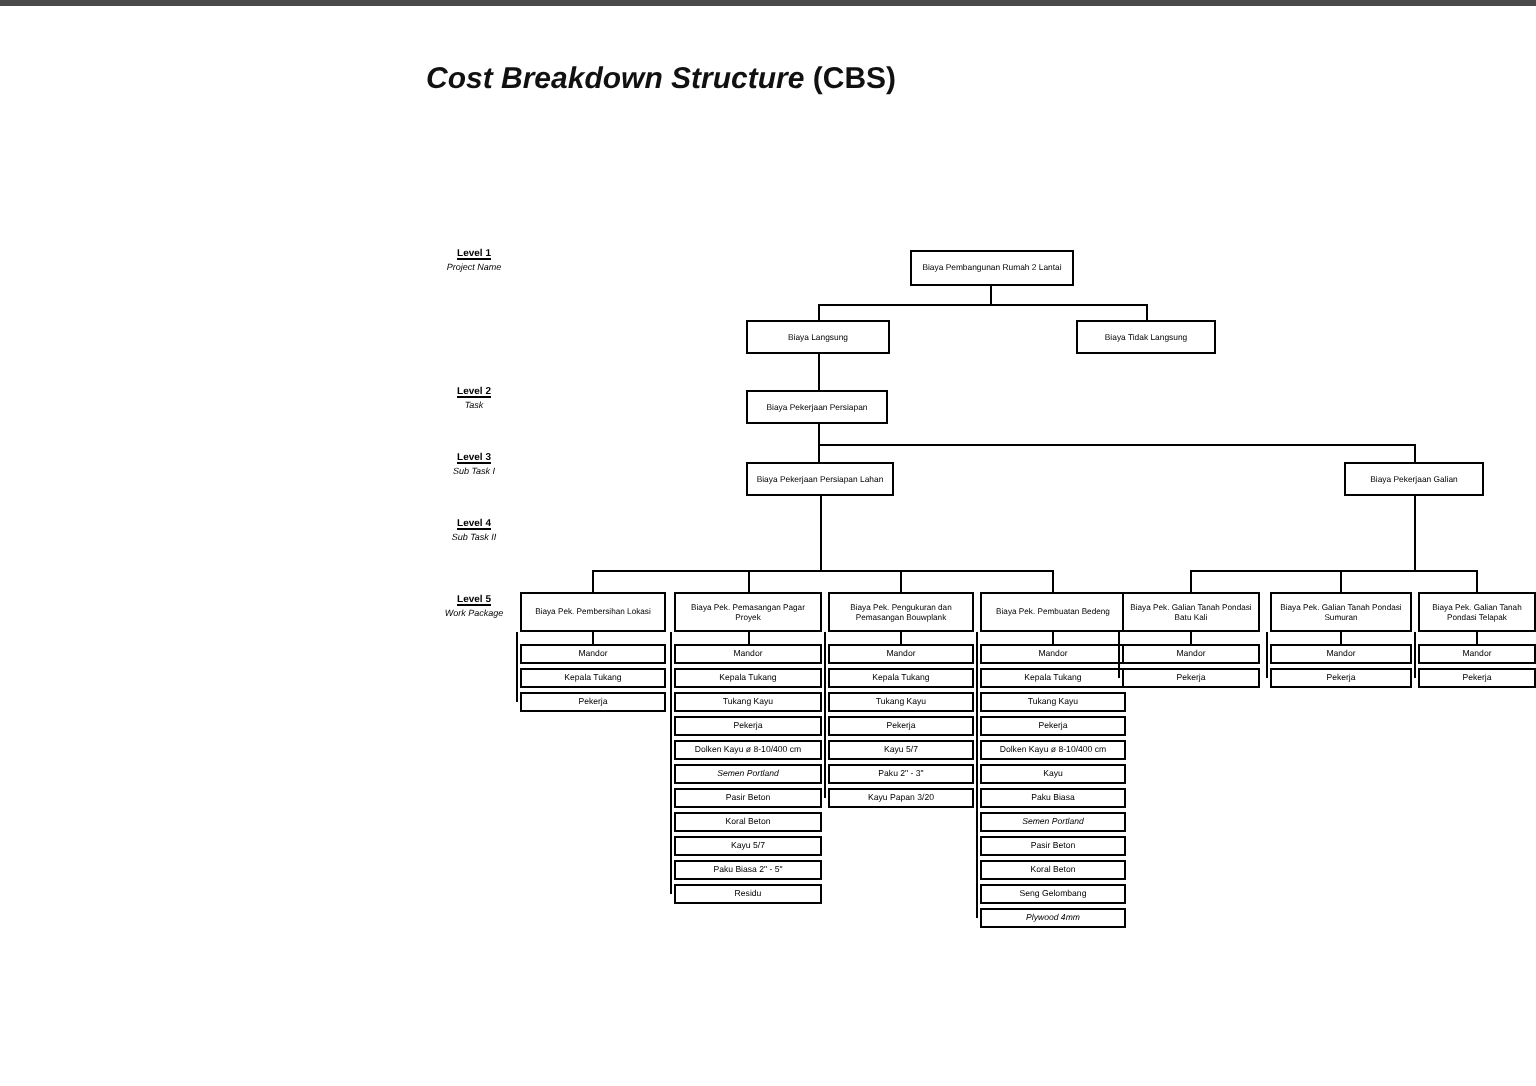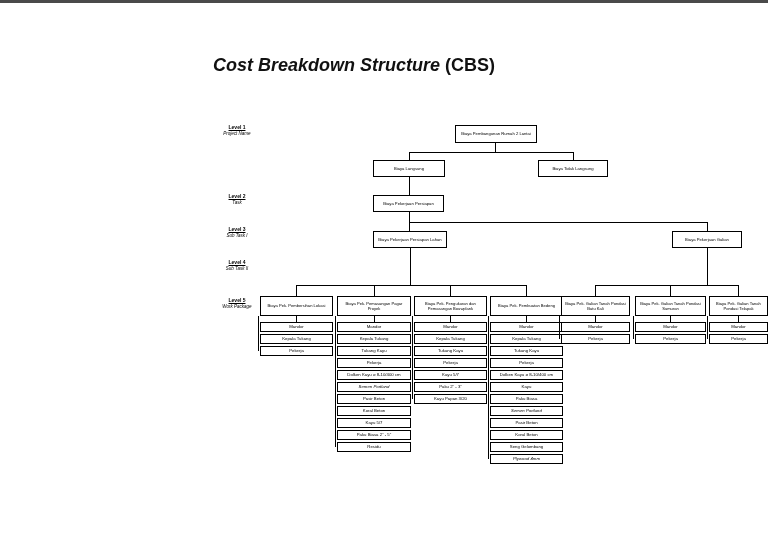--- a/index.html
+++ b/index.html
@@ -1,20 +1,20 @@
 <!DOCTYPE html>
 <html><head>
 <meta charset="utf-8">
 <style>
   * { margin:0; padding:0; box-sizing:border-box; }
   body { background:#fff; }
   .page { position:relative; width:768px; height:543px; background:#ffffff;
           font-family:"Liberation Sans", sans-serif; overflow:hidden; color:#000; }
   .topbar { position:absolute; top:0; left:0; width:768px; height:3px; background:#4a4a4a; }
-  .title { position:absolute; left:213px; top:31px; font-size:18px; font-weight:bold; color:#111; white-space:pre;margin-top:24px; }
+  .title { position:absolute; left:213px; top:31px; font-size:15px; font-weight:bold; color:#111; white-space:pre; }
   .title .it { font-style:italic; }
   .lvl { position:absolute; width:72px; text-align:center; }
   .lvl .nm { display:block; font-size:5px; font-weight:bold; text-decoration:underline; line-height:1.3; }
   .lvl .ds { display:block; font-size:4.5px; font-style:italic; line-height:1.3; }
   .node { position:absolute; border:1.5px solid #000; background:#fff;
           display:flex; align-items:center; justify-content:center;
           text-align:center; font-size:4.2px; line-height:1.25; padding:1px 2px; overflow:hidden; }
   .wp-header { position:absolute; border:1.5px solid #000; background:#fff;
           display:flex; align-items:center; justify-content:center;
           text-align:center; font-size:4.1px; line-height:1.25; padding:1px 2px; overflow:hidden; }

